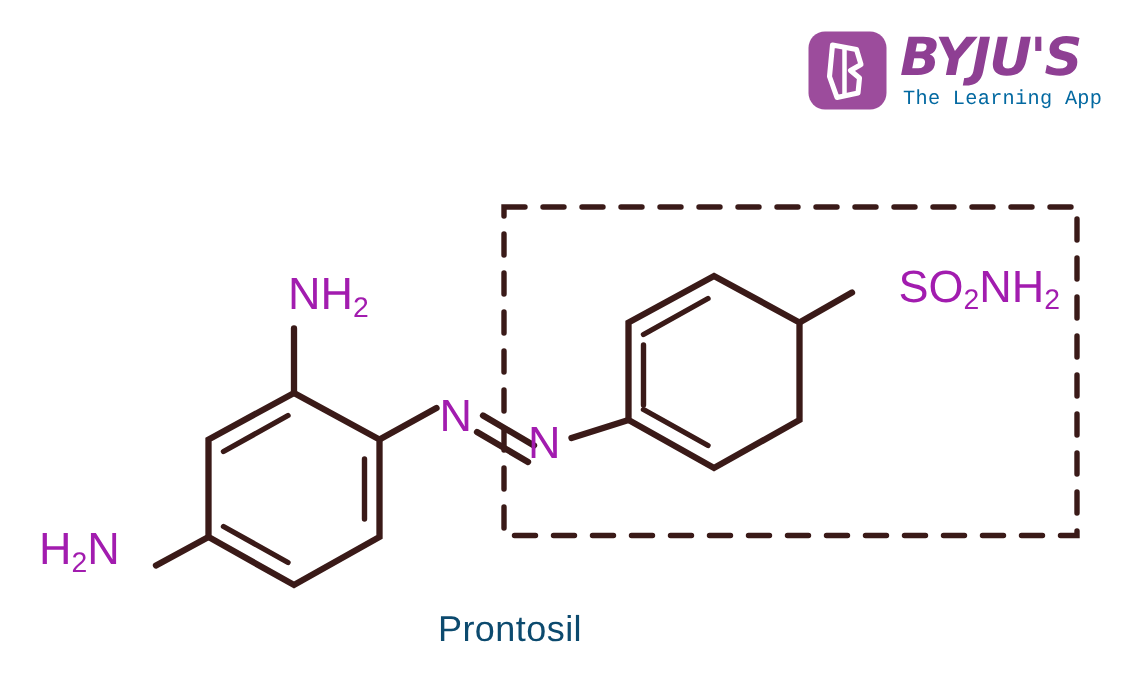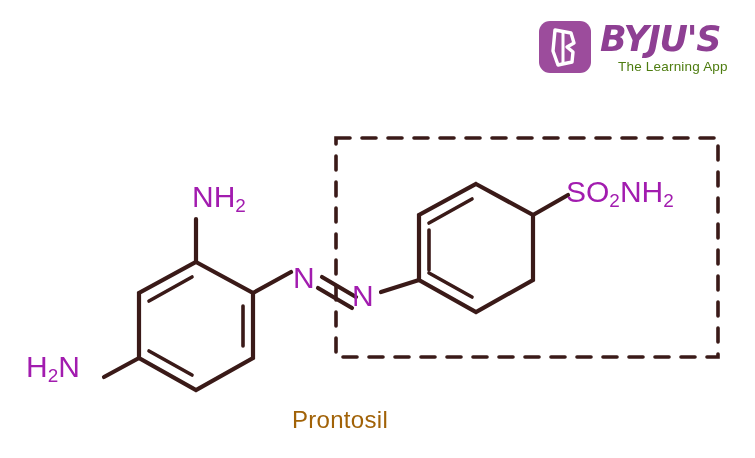--- a/index.html
+++ b/index.html
@@ -46,28 +46,28 @@
     font-family: "DejaVu Sans", sans-serif;
     font-weight: bold;
     font-style: italic;
     font-size: 35px;
     letter-spacing: -1.2px;
     color: #8e3f93;
     line-height: 38px;
     white-space: nowrap;
   }
   #logo-tagline {
-    font-family: Liberation Sans, sans-serif;
+    font-family: Liberation Mono, monospace;
     font-size: 13.5px;
-    color: #4d7c0f;
+    color: #0369a1;
     line-height: 16px;
     letter-spacing: 0.2px;
     white-space: nowrap;
     margin-top: 1px;
-    margin-left: 18px;
+    margin-left: 2px;
   }
 
   
   #structure {
     position: absolute;
     left: 0;
     top: 0;
     width: 755px;
     height: 458px;
   }
@@ -84,32 +84,32 @@
   .atom-label sub {
     font-size: 0.63em;
     vertical-align: baseline;
     position: relative;
     bottom: -0.26em;
   }
   #label-nh2-top  { left: 192px; top: 182px; }
   #label-h2n      { left: 26px;  top: 352px; text-align: right; }
   #label-n-left   { left: 293px; top: 263px; }
   #label-n-right  { left: 352px; top: 281px; }
-  #label-so2nh2   { left: 566px; top: 177px; }
+  #label-so2nh2   { left: 599px; top: 177px; }
 
   
   #caption {
     position: absolute;
     left: 0;
     top: 406px;
     width: 680px;
     text-align: center;
     font-family: "Liberation Sans", sans-serif;
     font-size: 24px;
-    color: #a16207;
+    color: #0c4a6e;
     letter-spacing: 0.3px;
   }
 </style>
 </head>
 <body>
 
 <div id="logo">
   <div id="logo-mark">
     <svg width="52" height="52" viewBox="0 0 52 52" aria-hidden="true">
       <path d="M16 9 L32 12 L35 22 L28 26 L34 31 L33 41 L19 44 L14 30 Z" fill="none" stroke="#ffffff" stroke-width="3.4" stroke-linejoin="round" stroke-linecap="round"></path>

